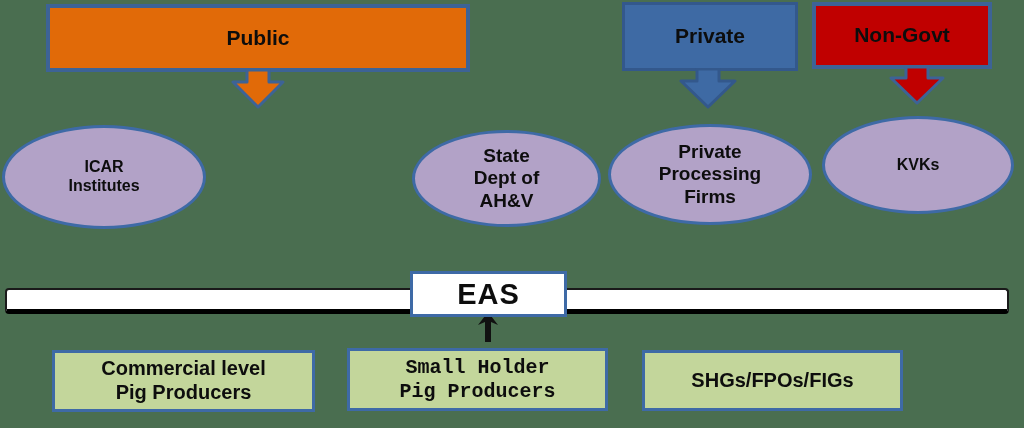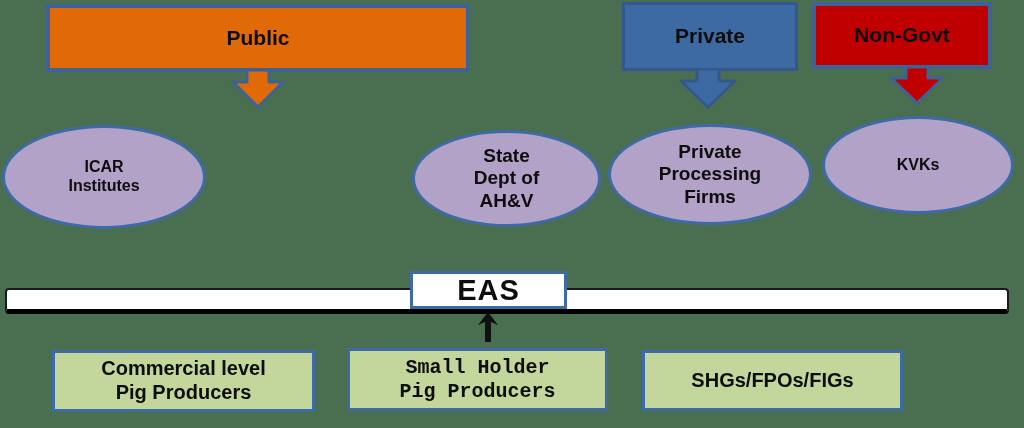--- a/index.html
+++ b/index.html
@@ -67,21 +67,21 @@
     box-sizing: border-box;
     background: #ffffff;
     border: 2px solid #1a1a1a;
     border-bottom: 5px solid #000000;
     border-radius: 4px;
     z-index: 1;
   }
   .eas-box {
     position: absolute;
     left: 410px; top: 271px;
-    width: 157px; height: 38px;
+    width: 157px; height: 46px;
     box-sizing: border-box;
     background: #ffffff;
     border: 3px solid #3e6aa6;
     display: flex;
     align-items: center;
     justify-content: center;
     font-size: 29px;
     letter-spacing: 1px;
     z-index: 5;
   }

